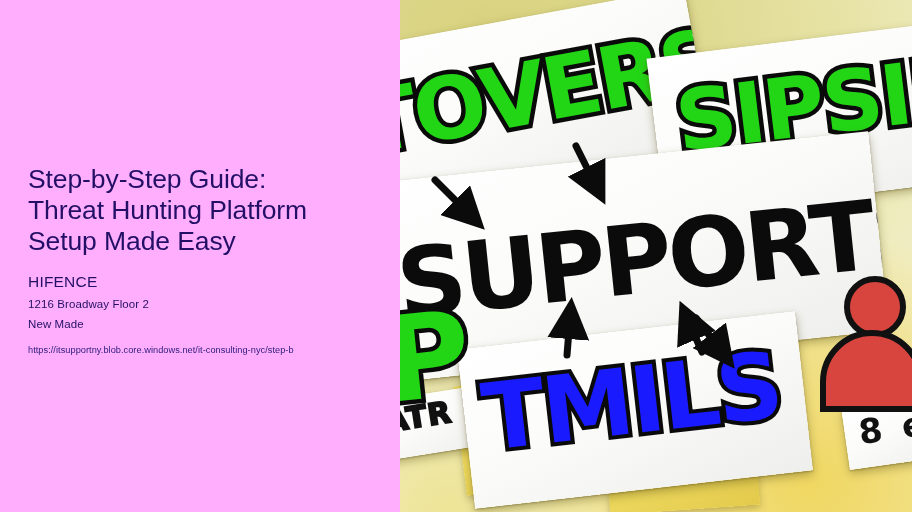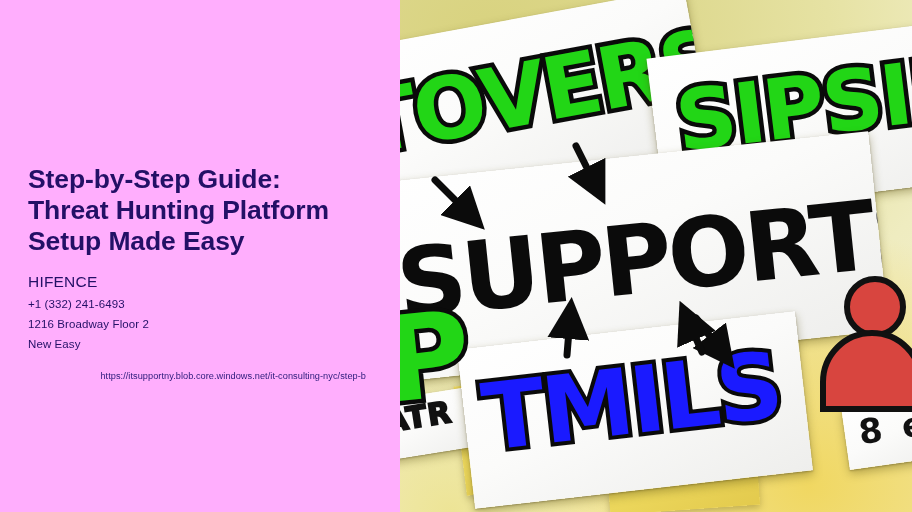--- a/index.html
+++ b/index.html
@@ -32,21 +32,21 @@
   .info-inner {
     position: absolute;
     left: 28px;
     top: 164px;
     width: 350px;
   }
   .title {
     color: #231066;
     font-size: 26.5px;
     line-height: 31px;
-    font-weight: 700;
+    font-weight: 400;
     letter-spacing: -0.1px;
     margin: 0 0 9px 0;
     white-space: pre-line;
   }
   .brand {
     color: #231066;
     font-size: 15.5px;
     line-height: 20px;
     letter-spacing: 0.2px;
     margin: 15px 0 2px 0;
@@ -56,23 +56,22 @@
     font-size: 11.5px;
     line-height: 20px;
     letter-spacing: 0.1px;
     margin: 0;
   }
   .url-line {
     color: #2a1a7a;
     font-size: 9.2px;
     line-height: 20px;
     letter-spacing: 0.05px;
-    margin: 12px;
+    margin: 0;
     word-break: break-all;
-    text-align: right;
   }
   .url-block { margin-top: 6px; }
 
   
   .photo-panel {
     position: relative;
     width: 512px;
     height: 512px;
     flex: 0 0 512px;
     overflow: hidden;
@@ -259,25 +258,24 @@
 
   <div class="info-panel">
     <div class="info-inner">
 
       <div class="title">Step-by-Step Guide:
 Threat Hunting Platform
 Setup Made Easy</div>
 
       <div class="brand">HIFENCE</div>
 
-      <div class="addr-line">+1 (332) 241-6493</div>
 
       <div class="addr-line">1216 Broadway Floor 2</div>
 
-      <div class="addr-line">New Easy</div>
+      <div class="addr-line">New Made</div>
 
 
       <div class="url-block">
         <div class="url-line">https://itsupportny.blob.core.windows.net/it-consulting-nyc/step-b</div>
       </div>
 
     </div>
   </div>
 
   <div class="photo-panel">

